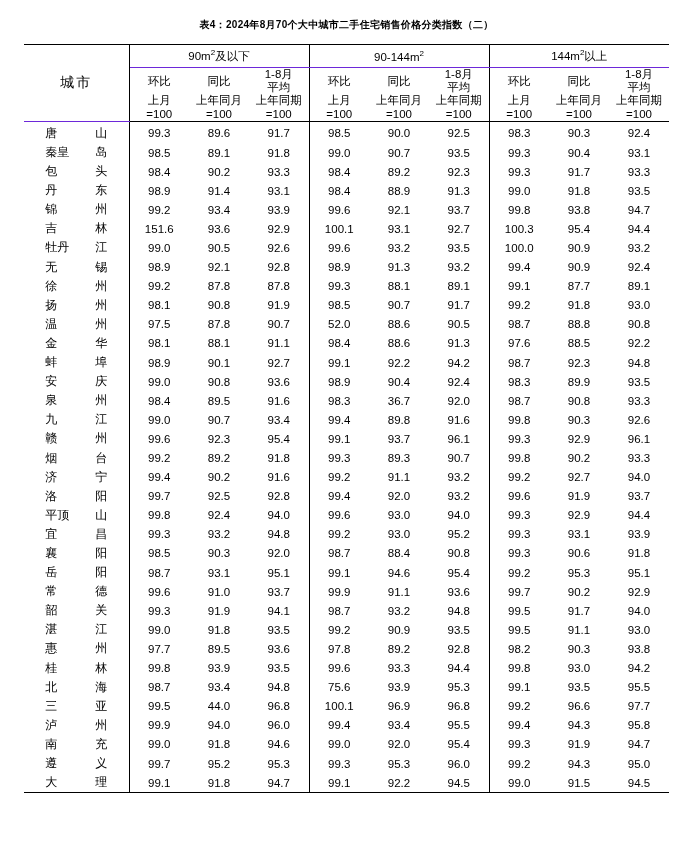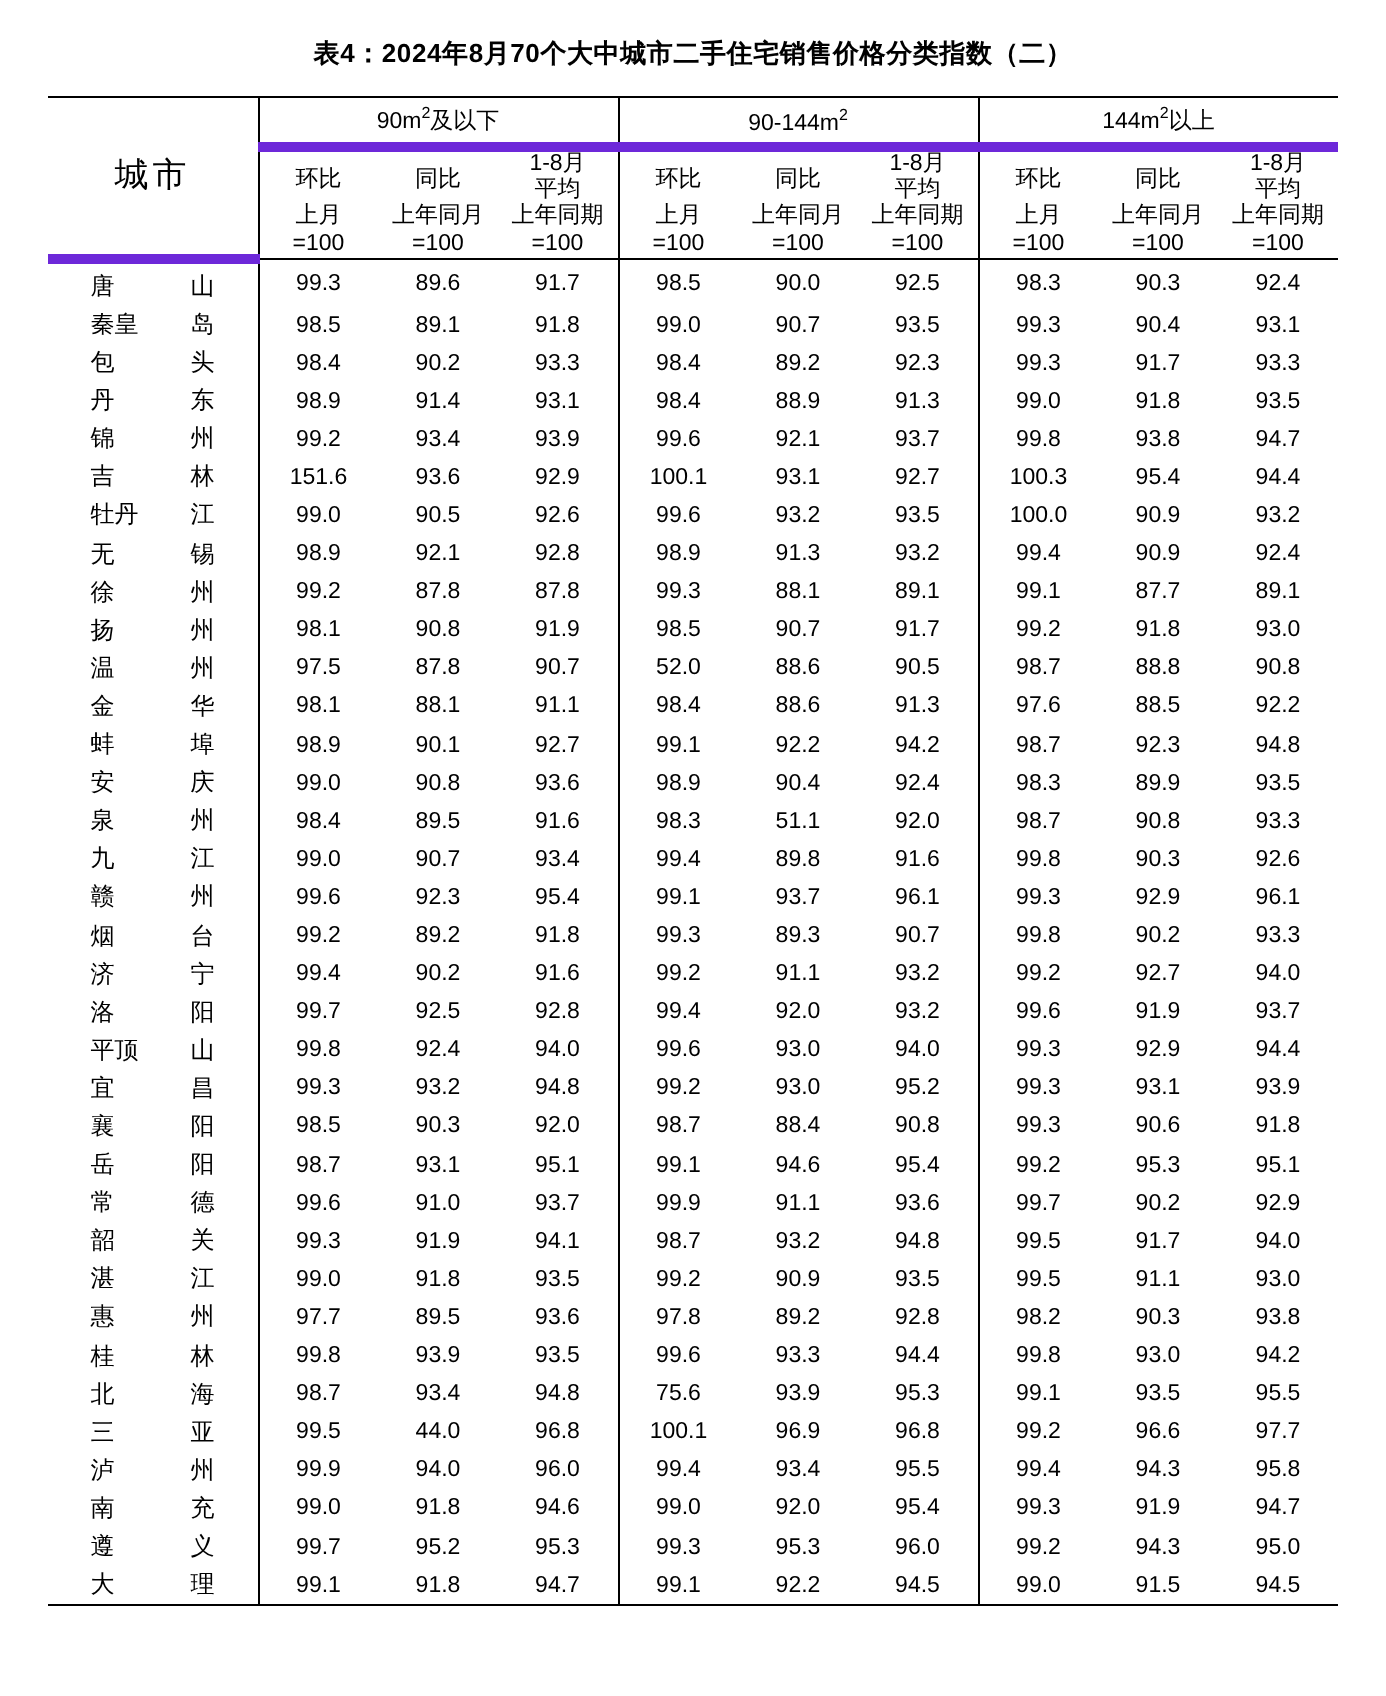--- a/index.html
+++ b/index.html
@@ -15,21 +15,21 @@
     overflow: hidden;
   }
   .page {
     width: 693px;
     height: 848px;
     position: relative;
     box-sizing: border-box;
   }
   .title {
     text-align: center;
-    font-size: 13px;
+    font-size: 10px;
     font-weight: bold;
     padding-top: 18px;
     padding-bottom: 12px;
     letter-spacing: 0.3px;
     font-family: "Liberation Sans", sans-serif;
   }
   table.idx {
     border-collapse: collapse;
     margin: 0 auto;
     width: 645px;
@@ -40,32 +40,32 @@
     padding: 0;
     margin: 0;
     text-align: center;
     vertical-align: middle;
     font-weight: normal;
   }
   
   .rule-top td { border-top: 1.4px solid #000; }
   .hdr-group td {
     height: 22px;
-    border-bottom: 5px solid #6d28d9;
+    border-bottom: 1px solid #6d28d9;
   }
   .hdr-sub td {
     height: 24px;
   }
   .hdr-base td {
     height: 22px;
     border-bottom: 1.4px solid #000;
   }
   .city-head {
     border-right: 1px solid #000;
-    font-size: 17px;
+    font-size: 14px;
     letter-spacing: 2px;
   }
   tbody tr td {
     height: 19.1px;
     font-size: 11.5px;
   }
   tbody tr td.city {
     border-right: 1px solid #000;
     text-align: center;
     font-size: 12px;
@@ -415,21 +415,21 @@
           <td class="city">
             <div class="city-inner">
               <span>泉</span>
               <span>州</span>
             </div>
           </td>
           <td class="grp">98.4</td>
           <td>89.5</td>
           <td class="grpend">91.6</td>
           <td>98.3</td>
-          <td>51.1</td>
+          <td>36.7</td>
           <td class="grpend">92.0</td>
           <td>98.7</td>
           <td>90.8</td>
           <td>93.3</td>
         </tr>
         <tr>
           <td class="city">
             <div class="city-inner">
               <span>九</span>
               <span>江</span>

